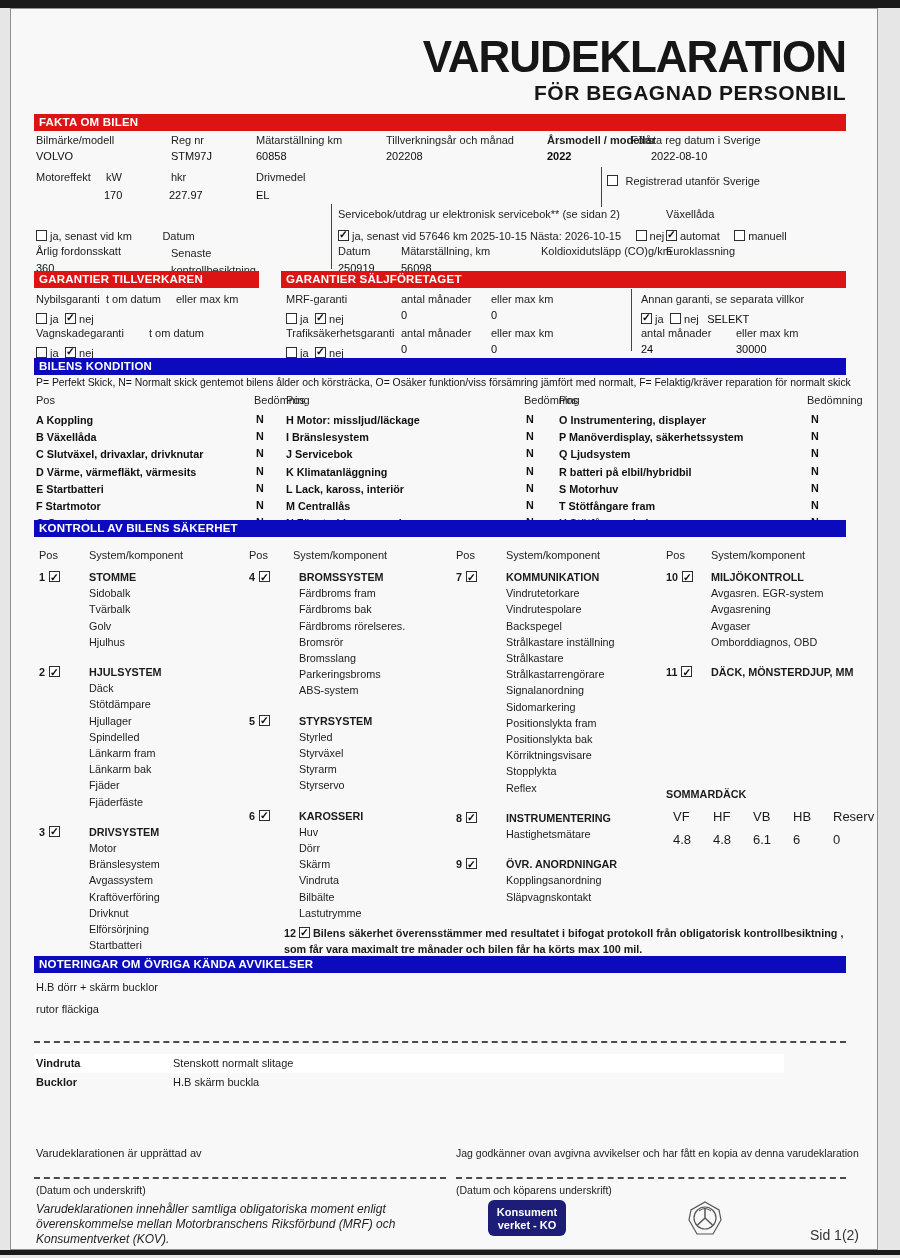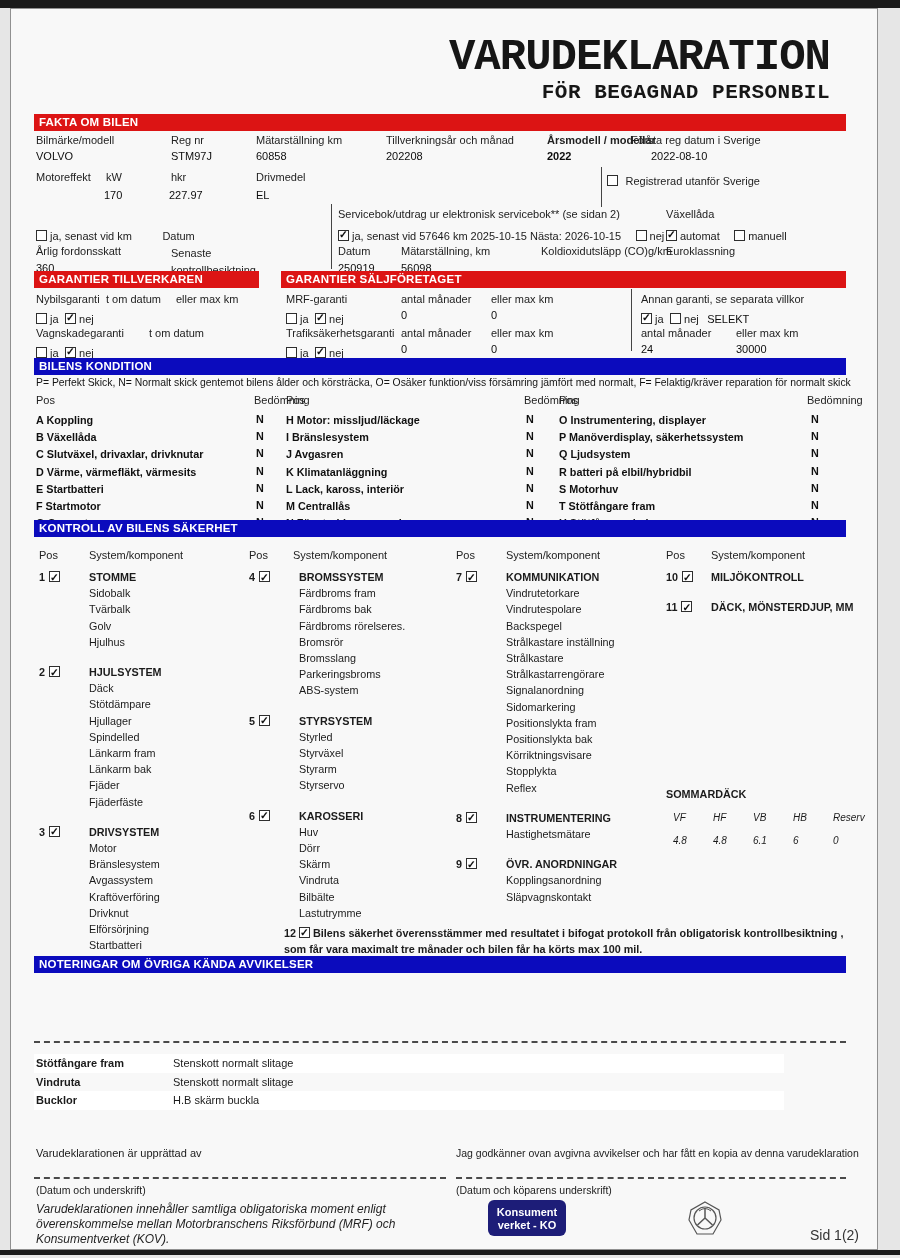--- a/index.html
+++ b/index.html
@@ -3,21 +3,21 @@
 <meta charset="utf-8">
 <style>
   html,body{margin:0;padding:0;}
   body{width:900px;height:1258px;background:#e6e6e6;position:relative;overflow:hidden;
        font-family:"Liberation Sans",sans-serif;color:#1b1b1b;}
   .abs{position:absolute;}
   .edge{position:absolute;left:0;width:900px;background:#1a1a1a;}
   .page{position:absolute;left:10px;top:8px;width:866px;height:1240px;background:#f8f8f8;border:1px solid #909090;}
   .layer{position:absolute;left:-10px;top:-8px;width:900px;height:1258px;}
   
-  .title{position:absolute;right:71px;top:34px;text-align:right;font-family:Liberation Mono, monospace;}
+  .title{position:absolute;right:55px;top:34px;text-align:right;}
   .t1{font-size:44px;font-weight:bold;letter-spacing:-1px;line-height:1.0;color:#161616;}
   .t2{font-size:21px;font-weight:bold;letter-spacing:.5px;color:#161616;margin-top:2px;}
   
   .bar{position:absolute;height:17px;line-height:17px;color:#fff;font-weight:bold;font-size:11.5px;
        padding-left:5px;box-sizing:border-box;letter-spacing:.2px;}
   .red{background:#dc1414;}
   .blue{background:#0b0bbd;}
   
   .lb{font-size:11px;color:#222;}
   .vl{font-size:11px;color:#0d0d0d;}
@@ -46,21 +46,21 @@
   .sgroup{margin-bottom:13px;}
   .sg-head{white-space:nowrap;line-height:16.2px;}
   .sg-num{display:inline-block;width:50px;font-size:10.8px;font-weight:bold;}
   .sg-num .cb{margin-left:4px;}
   .sg-title{font-size:10.8px;font-weight:bold;}
   .sg-item{padding-left:50px;font-size:10.8px;line-height:16.2px;white-space:nowrap;}
   .scol4 .sg-num{width:45px;}
   .scol4 .sg-item{padding-left:45px;}
   .sommar{font-size:10.8px;font-weight:bold;line-height:16.2px;}
   .tyrerow{padding-left:7px;margin-top:5px;white-space:nowrap;}
-  .tyrerow span{display:inline-block;font-size:10px;font-style:italic;}
+  .tyrerow span{display:inline-block;font-size:13px;}
   .tyrerow span:nth-child(2){width:40px;} 
   .tyW{width:40px;}
   .note12{font-size:10.8px;line-height:15.5px;}
   
   .note{font-size:11px;line-height:22px;}
   .dash{border-top:2px dashed #4a4a4a;height:0;}
   .nrows .nrow{line-height:18.5px;white-space:nowrap;font-size:11px;}
   .nrows .nrow:nth-child(odd){background:#ffffff;}
   .npart{display:inline-block;width:137px;font-weight:bold;padding-left:2px;}
   
@@ -223,21 +223,21 @@
         <div class="krow"><span class="kname">C Slutväxel, drivaxlar, drivknutar</span><span class="kgrade">N</span></div>
         <div class="krow"><span class="kname">D Värme, värmefläkt, värmesits</span><span class="kgrade">N</span></div>
         <div class="krow"><span class="kname">E Startbatteri</span><span class="kgrade">N</span></div>
         <div class="krow"><span class="kname">F Startmotor</span><span class="kgrade">N</span></div>
         <div class="krow"><span class="kname">G Generator</span><span class="kgrade">N</span></div>
       </div>
   <div class="kcol kc2" style="left:285px;top:410px;width:250px;">
 
   <div class="krow"><span class="kname">H Motor: missljud/läckage</span><span class="kgrade">N</span></div>
         <div class="krow"><span class="kname">I Bränslesystem</span><span class="kgrade">N</span></div>
-        <div class="krow"><span class="kname">J Avgasren</span><span class="kgrade">N</span></div>
+        <div class="krow"><span class="kname">J Servicebok</span><span class="kgrade">N</span></div>
         <div class="krow"><span class="kname">K Klimatanläggning</span><span class="kgrade">N</span></div>
         <div class="krow"><span class="kname">L Lack, kaross, interiör</span><span class="kgrade">N</span></div>
         <div class="krow"><span class="kname">M Centrallås</span><span class="kgrade">N</span></div>
         <div class="krow"><span class="kname">N Fönsterhissar, speglar</span><span class="kgrade">N</span></div>
       </div>
   <div class="kcol kc3" style="left:558px;top:410px;width:270px;">
 
   <div class="krow"><span class="kname">O Instrumentering, displayer</span><span class="kgrade">N</span></div>
         <div class="krow"><span class="kname">P Manöverdisplay, säkerhetssystem</span><span class="kgrade">N</span></div>
         <div class="krow"><span class="kname">Q Ljudsystem</span><span class="kgrade">N</span></div>
@@ -367,44 +367,54 @@
         <div>
             <div class="sg-item">Kopplingsanordning</div>
             <div class="sg-item">Släpvagnskontakt</div>
           </div>
       </div>
     </div>
   <div class="scol scol4" style="left:665px;top:567px;width:185px;">
 
       <div class="sgroup">
         <div class="sg-head"><span class="sg-num"><span>10</span><span class="cb on"></span></span><span class="sg-title">MILJÖKONTROLL</span></div>
+        <div>
+            <div class="sg-item">Avgasren. EGR-system</div>
+            <div class="sg-item">Avgasrening</div>
+            <div class="sg-item">Avgaser</div>
+            <div class="sg-item">Omborddiagnos, OBD</div>
+          </div>
       </div>
 
       <div class="sgroup">
         <div class="sg-head"><span class="sg-num"><span>11</span><span class="cb on"></span></span><span class="sg-title">DÄCK, MÖNSTERDJUP, MM</span></div>
         <div></div>
       </div>
     </div>
   <div class="abs" style="left:665px;top:785px;width:185px;">
     <div class="sommar">SOMMARDÄCK</div>
     <div class="tyrerow"><span class="tyW">VF</span><span class="tyW">HF</span><span class="tyW">VB</span><span class="tyW">HB</span><span class="tyW">Reserv</span></div>
     <div class="tyrerow"><span class="tyW">4.8</span><span class="tyW">4.8</span><span class="tyW">6.1</span><span class="tyW">6</span><span class="tyW">0</span></div>
   </div>
 
   <div class="note12 abs" style="left:283px;top:925px;width:562px;">
     <span class="b">12</span>
     <span class="cb on"></span>
     <span class="b">Bilens säkerhet överensstämmer med resultatet i bifogat protokoll från obligatorisk kontrollbesiktning , som får vara maximalt tre månader och bilen får ha körts max 100 mil.</span>
   </div>
 
   <div class="bar blue" style="left:33px;top:955px;width:812px;"><span>NOTERINGAR OM ÖVRIGA KÄNDA AVVIKELSER</span></div>
+  <div class="abs" style="left:35px;top:975px;">
+
+  <div class="note">H.B dörr + skärm bucklor</div>
+        <div class="note">rutor fläckiga</div>
+      </div>
   <div class="dash abs" style="left:33px;top:1040px;width:812px;"></div>
   <div class="nrows abs" style="left:33px;top:1053px;width:750px;">
 
-        <div class="nrow"><span class="npart">Stötfångare fram</span><span>Stenskott normalt slitage</span></div>
         <div class="nrow"><span class="npart">Vindruta</span><span>Stenskott normalt slitage</span></div>
         <div class="nrow"><span class="npart">Bucklor</span><span>H.B skärm buckla</span></div>
       </div>
 
   <span class="siglabel abs" style="left:35px;top:1146px;">Varudeklarationen är upprättad av</span>
   <span class="siglabel abs nowrap" style="left:455px;top:1146px;font-size:10.5px;">Jag godkänner ovan avgivna avvikelser och har fått en kopia av denna varudeklaration</span>
   <div class="dash abs" style="left:33px;top:1176px;width:412px;"></div>
   <div class="dash abs" style="left:455px;top:1176px;width:390px;"></div>
   <span class="sigsub abs" style="left:35px;top:1183px;">(Datum och underskrift)</span>
   <span class="sigsub abs" style="left:455px;top:1183px;">(Datum och köparens underskrift)</span>

